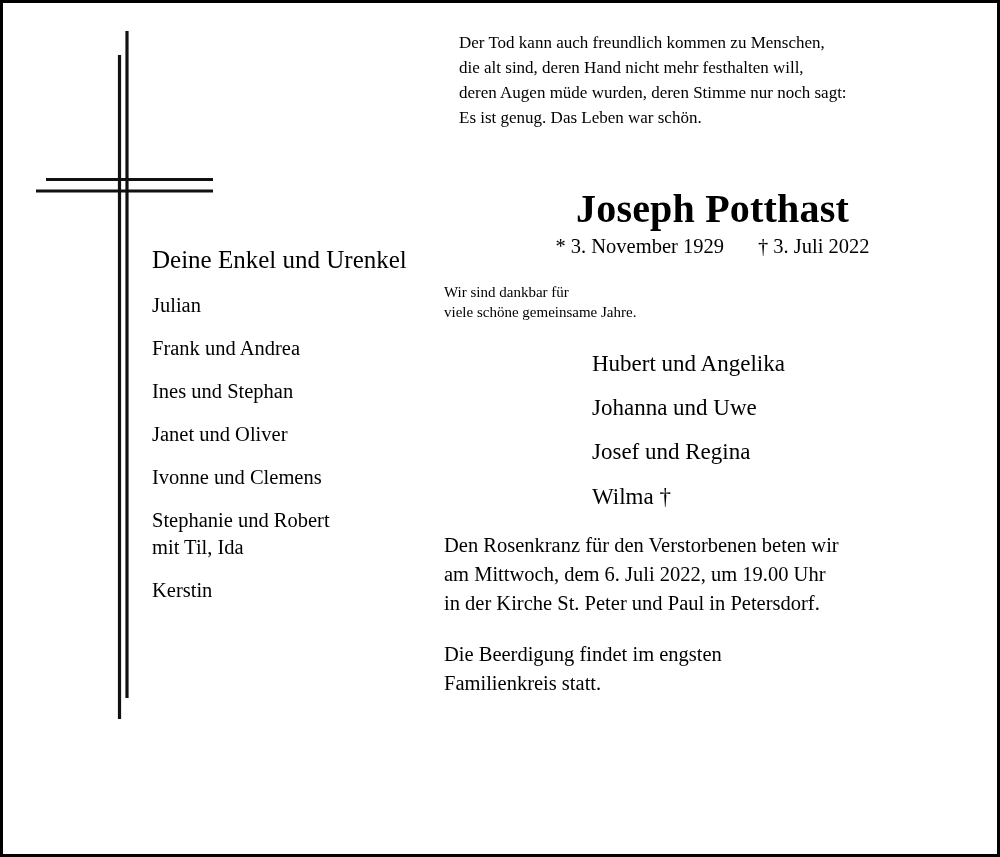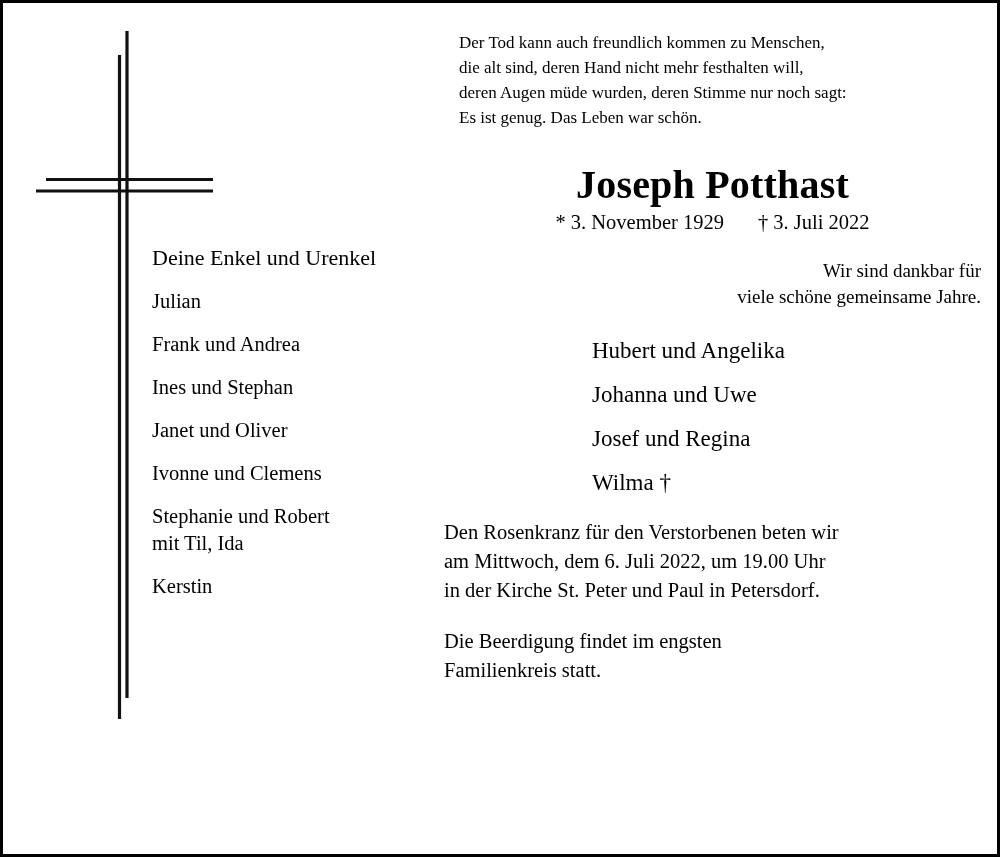--- a/index.html
+++ b/index.html
@@ -33,21 +33,21 @@
   }
 
   
   .left-col {
     position: absolute;
     left: 149px;
     top: 240px;
     width: 265px;
   }
   .left-heading {
-    font-size: 22px;
+    font-size: 25px;
     line-height: 1.32;
     margin-bottom: 16px;
     white-space: nowrap;
   }
   .left-entry {
     font-size: 20.5px;
     line-height: 1.32;
     margin-bottom: 16px;
   }
   .left-entry .sub {
@@ -71,34 +71,34 @@
   }
   .poem div:last-child {
     text-align: left;
   }
 
   .deceased-name {
     text-align: center;
     font-size: 40px;
     font-weight: bold;
     letter-spacing: 0.2px;
-    margin-top: 32px;
+    margin-top: 56px;
     line-height: 1.1;
   }
 
   .dates {
     text-align: center;
     font-size: 20.5px;
     margin-top: 4px;
   }
   .dates .birth { margin-right: 34px; }
 
   .gratitude {
-    text-align: right;
-    font-size: 19px;
+    text-align: left;
+    font-size: 15px;
     line-height: 1.36;
     margin-top: 24px;
     font-family: Liberation Serif, serif;
   }
 
   .children {
     margin-top: 28px;
     padding-left: 148px;
   }
   .child {

